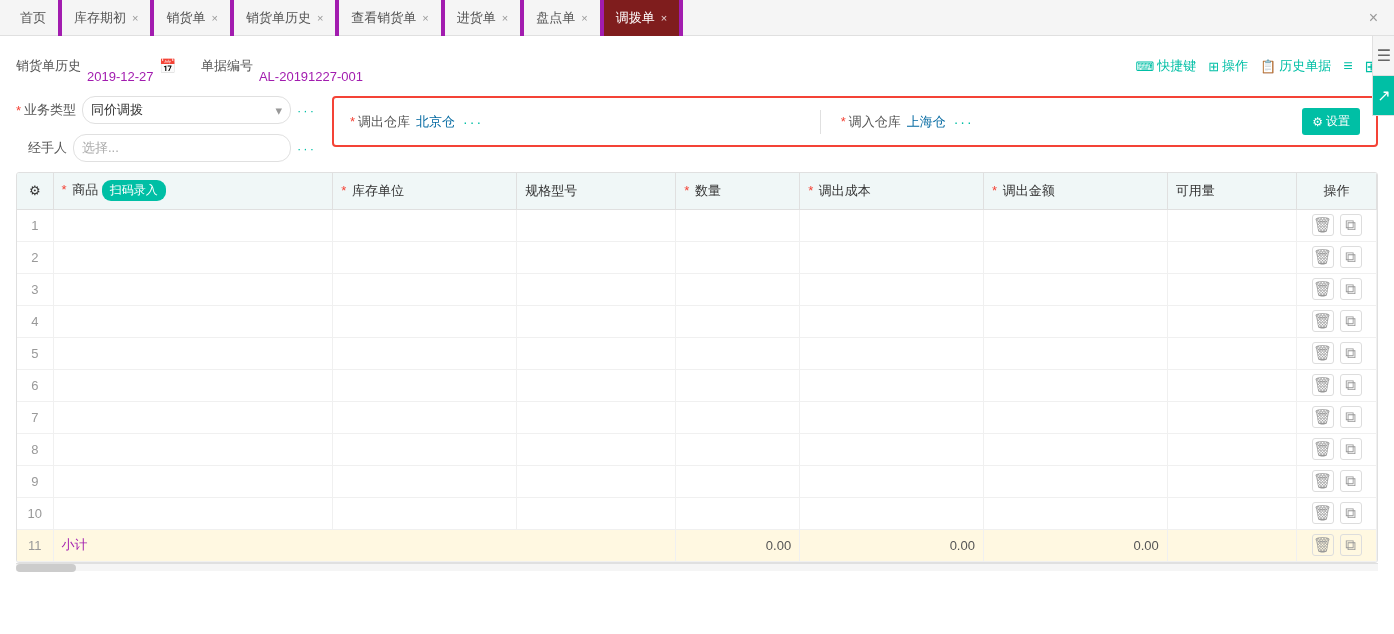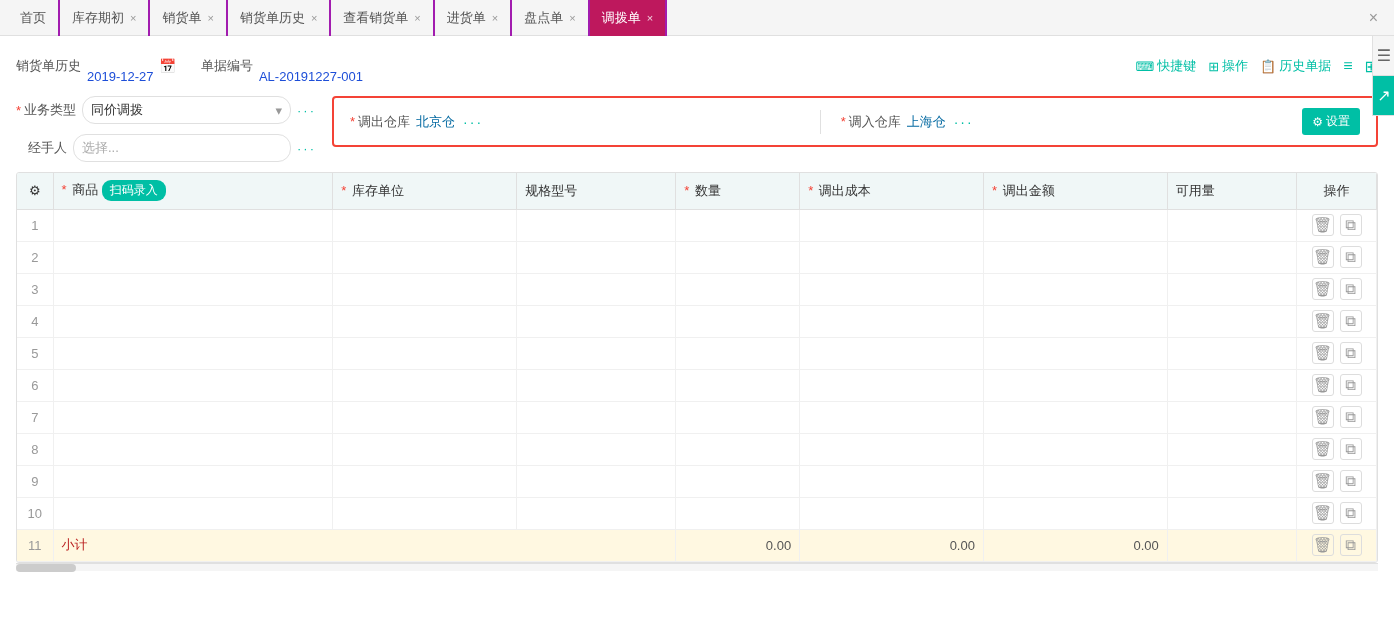--- a/index.html
+++ b/index.html
@@ -15,25 +15,25 @@
       height: 36px;
     }
     .tab-item {
       display: flex;
       align-items: center;
       padding: 16px 12px;
       height: 36px;
       cursor: pointer;
       font-size: 13px;
       color: #555;
-      border-right: 2px solid #a21caf;
+      border-right: 4px solid #a21caf;
       white-space: nowrap;
     }
     .tab-item.active-teal {
-      background: #be185d;
+      background: #7f1d1d;
       color: #fff;
       justify-content: center;
     }
     .tab-close {
       margin-left: 6px;
       font-size: 11px;
       color: #999;
       cursor: pointer;
     }
     .tab-item.active-teal .tab-close { color: rgba(255,255,255,0.8); }
@@ -62,21 +62,21 @@
       align-items: center;
       margin-right: 24px;
       font-size: 13px;
     }
     .header-field label {
       color: #555;
       margin-right: 6px;
       white-space: nowrap;
     }
     .header-field .value {
-      color: #1d4ed8;
+      color: #a21caf;
       font-weight: 500;
       margin-top: 21px;
     }
     .calendar-icon {
       color: #00bfa5;
       margin-left: 6px;
       cursor: pointer;
       font-size: 14px;
     }
     .header-actions {
@@ -580,21 +580,21 @@
       <td></td>
       <td>
         <div class="row-ops">
           <button class="op-btn" title="删除">🗑</button>
           <button class="op-btn" title="复制">⧉</button>
         </div>
       </td>
     </tr>
           <tr>
       <td class="row-num subtotal">11</td>
-      <td class="subtotal" colspan="3" style="color:#b91c1c;">小计</td>
+      <td class="subtotal" colspan="3" style="color:#a21caf;">小计</td>
       <td class="subtotal" style="text-align:right;">0.00</td>
       <td class="subtotal" style="text-align:right;">0.00</td>
       <td class="subtotal" style="text-align:right;">0.00</td>
       <td class="subtotal"></td>
       <td class="subtotal">
         <div class="row-ops">
           <button class="op-btn">🗑</button>
           <button class="op-btn">⧉</button>
         </div>
       </td>

